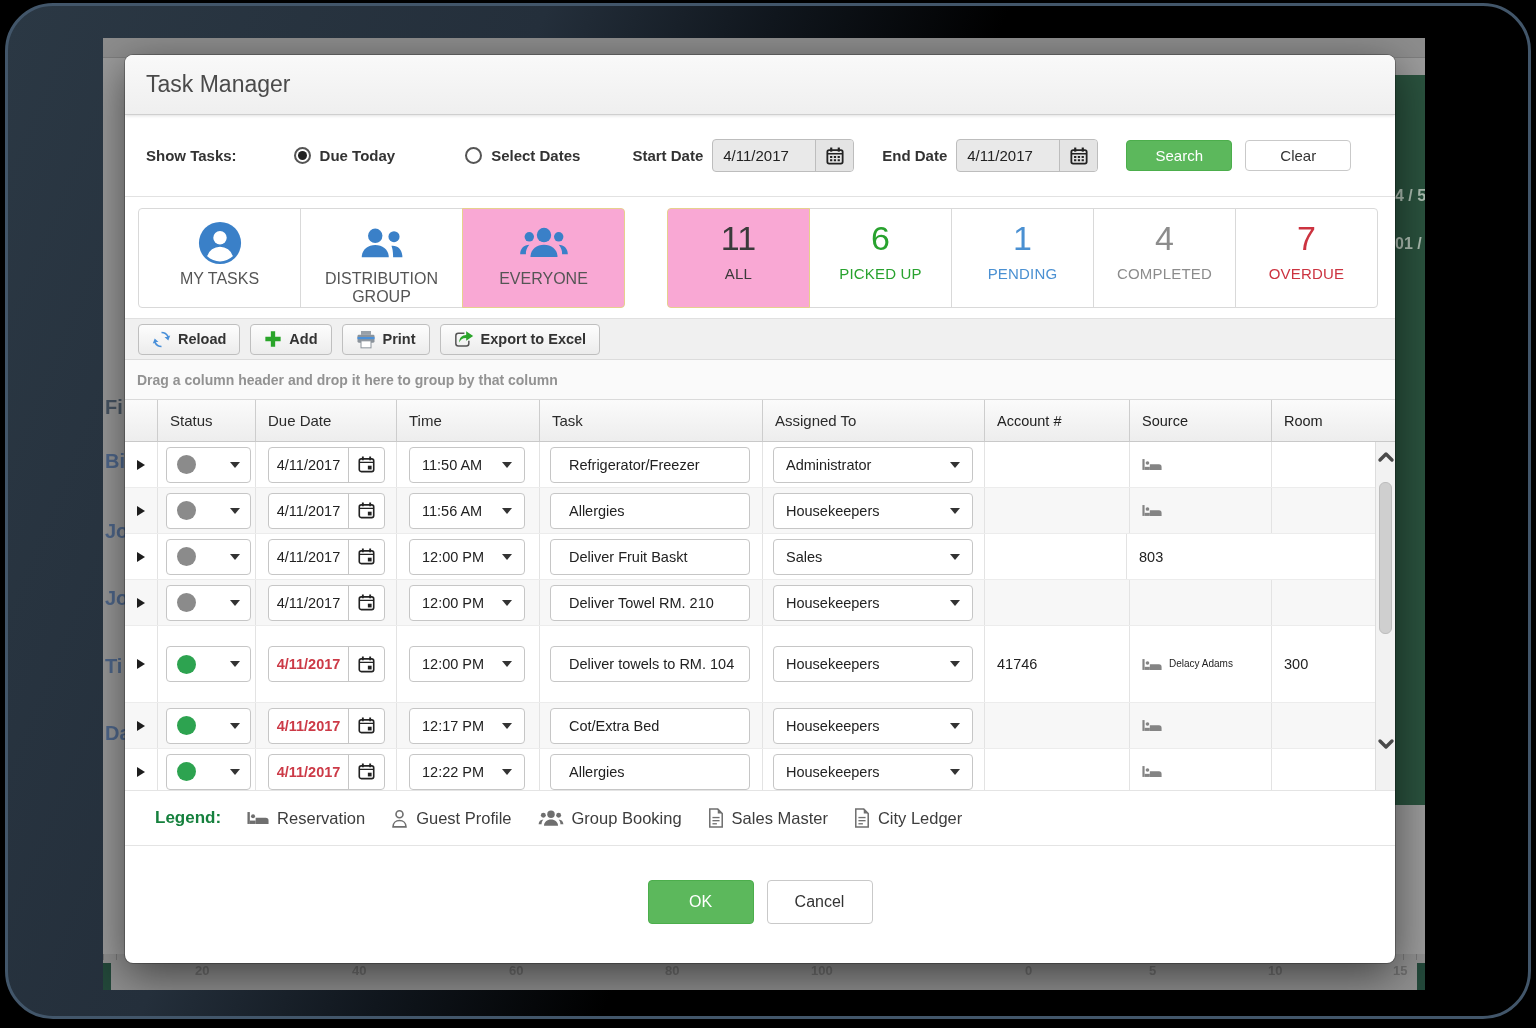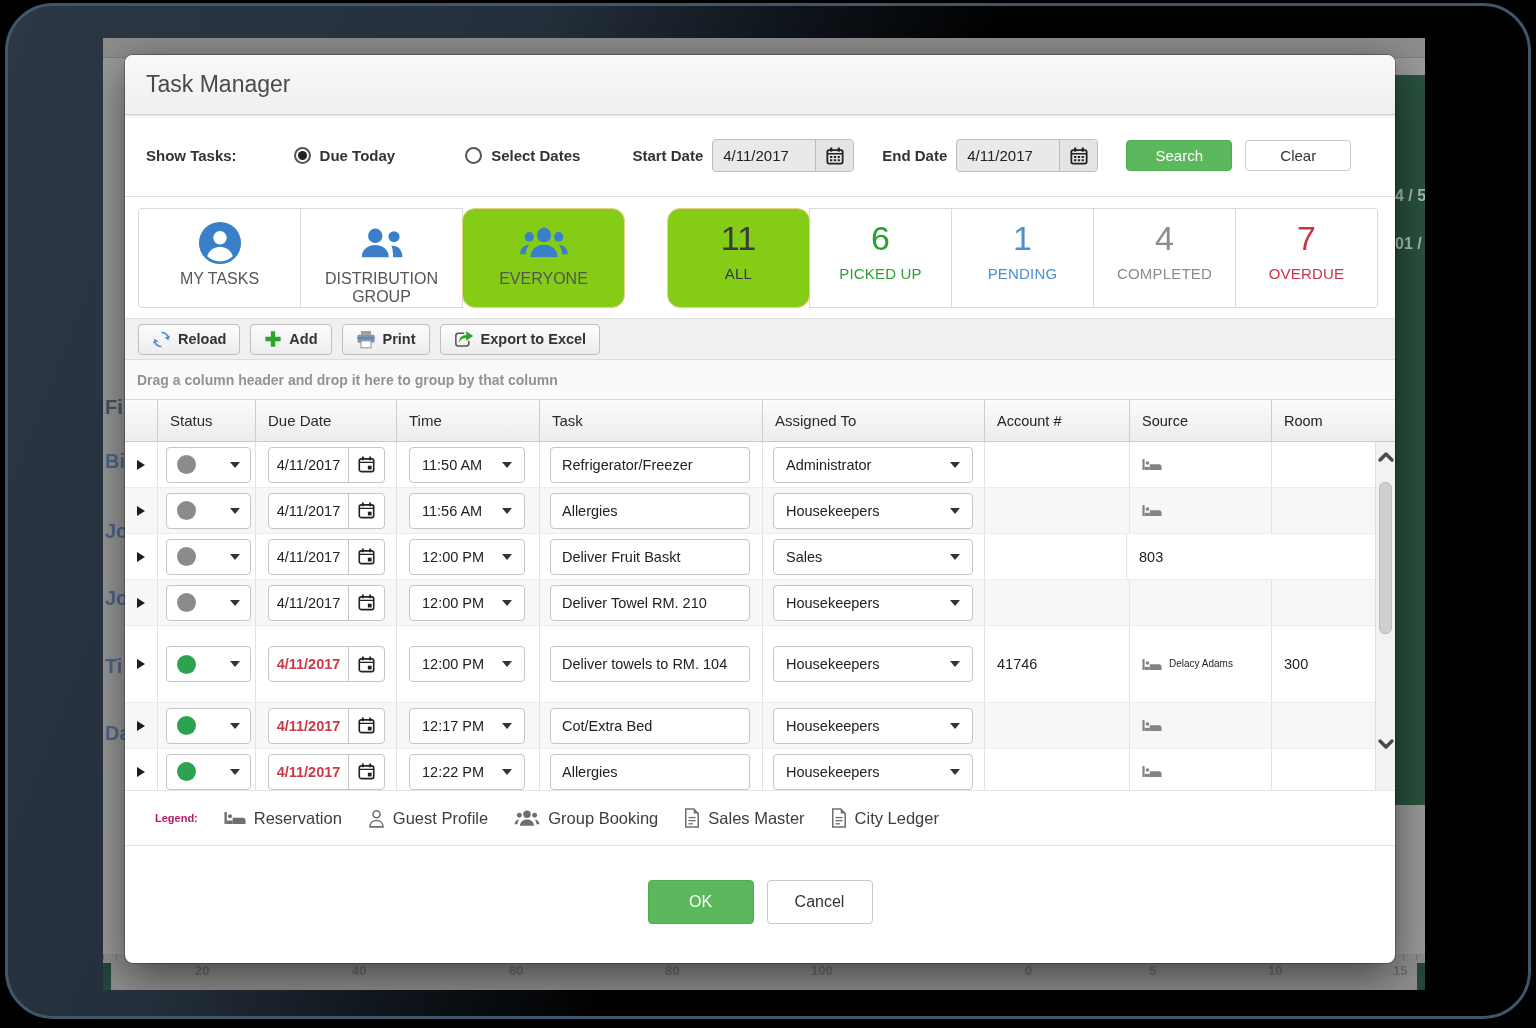--- a/index.html
+++ b/index.html
@@ -53,21 +53,21 @@
   .btn-search, .btn-clear { width:106px; height:31px; }
 
   
   .m-scopes { height:121px; position:relative; background:#fff; }
   .cardrow { position:absolute; top:11px; display:flex; }
   .rowL { left:13px; } .rowR { left:542px; }
   .card { height:100px; background:#fff; border:1px solid #d9d9d9; margin-left:-1px;
           display:flex; flex-direction:column; align-items:center; }
   .card:first-child { margin-left:0; border-radius:4px 0 0 4px; }
   .card:last-child { border-radius:0 4px 4px 0; }
-  .card.active { background:#84cc16; border-color:#e6d08d; z-index:1;border-radius:13px; }
+  .card.active { background:#f9a8d4; border-color:#e6d08d; z-index:1; }
   .scope-card { width:163px; padding-top:10px; }
   .scope-card .ic { height:48px; display:flex; align-items:center; justify-content:center; }
   .scope-label { font-size:16px; color:#555; text-align:center; line-height:1.15; margin-top:3px; }
   .stat-card { width:143px; padding-top:8px; }
   .stat-num { font-size:34px; line-height:42px; }
   .stat-label { font-size:15px; font-weight:400; margin-top:6px; letter-spacing:.2px; }
   .c-all .stat-num, .c-all .stat-label { color:#3a3a3a; }
   .c-picked .stat-num, .c-picked .stat-label { color:#28a22e; }
   .c-pending .stat-num, .c-pending .stat-label { color:#4a90d2; }
   .c-completed .stat-num, .c-completed .stat-label { color:#8c8c8c; }
@@ -105,34 +105,34 @@
   .wbox { height:36px; background:#fff; border:1px solid #c6c6c6; border-radius:4px;
           display:flex; align-items:center; font-size:14.5px; color:#222; }
   .status-box { width:85px; margin-left:8px; justify-content:space-between; padding:0 10px; }
   .dot { width:19px; height:19px; border-radius:50%; }
   .dot-gray { background:#8b8b8b; } .dot-green { background:#2da350; }
   .date-box { width:117px; margin-left:12px; padding:0; overflow:hidden; }
   .date-box .dtext { flex:1; text-align:center; }
   .date-box .dcalcell { width:36px; height:100%; border-left:1px solid #c6c6c6; display:flex; align-items:center; justify-content:center; }
   .red-date { color:#cc3a47; font-weight:700; }
   .time-box { width:116px; margin-left:12px; justify-content:space-between; padding:0 12px; }
-  .task-box { width:200px; margin-left:10px; padding-left:11px; }
+  .task-box { width:200px; margin-left:10px; padding-left:18px; }
   .assigned-box { width:200px; margin-left:10px; justify-content:space-between; padding:0 12px; }
   .source-wrap { width:112px; line-height:30px; font-size:10px; color:#222; }
   .source-wrap svg { vertical-align:middle; margin-right:7px; }
 
   
   .vscroll { position:absolute; right:0; top:0; width:20px; height:348px; background:#f2f2f2; border-left:1px solid #ddd; }
   .vthumb { position:absolute; left:3px; top:40px; width:13px; height:152px; background:#cfcfcf; border:1px solid #bdbdbd; border-radius:6px; }
   .chev { position:absolute; left:1px; }
 
   
   .m-legend { height:56px; border-top:1px solid #e4e4e4; border-bottom:1px solid #e4e4e4;
               display:flex; align-items:center; padding-left:30px; gap:26px; }
-  .legend-title { font-size:11px; font-weight:700; color:#be185d; }
+  .legend-title { font-size:17px; font-weight:700; color:#15803d; }
   .legend-item { display:flex; align-items:center; gap:8px; font-size:16.5px; color:#3d3d3d; }
 
   
   .m-footer { display:flex; justify-content:center; gap:13px; padding-top:34px; }
   .btn-ok { width:106px; height:44px; font-size:16px; }
   .btn-cancel { width:106px; height:44px; font-size:16px; }
 
   
   .sp-showtasks { margin-left:21px; }
   .sp-r1 { margin-left:57px; } .sp-r1l { margin-left:9px; }

